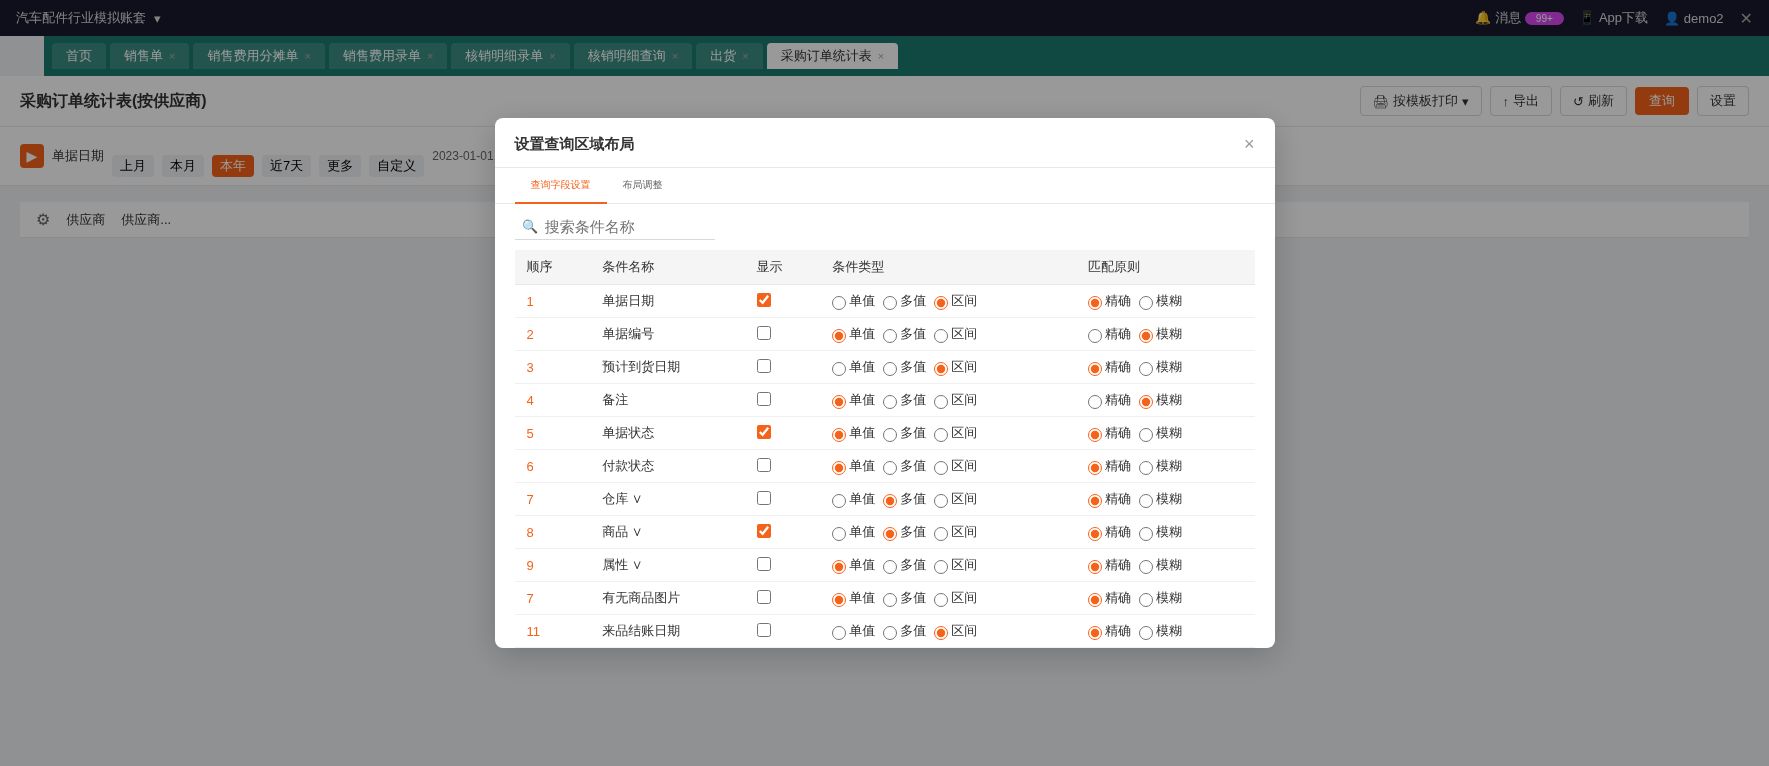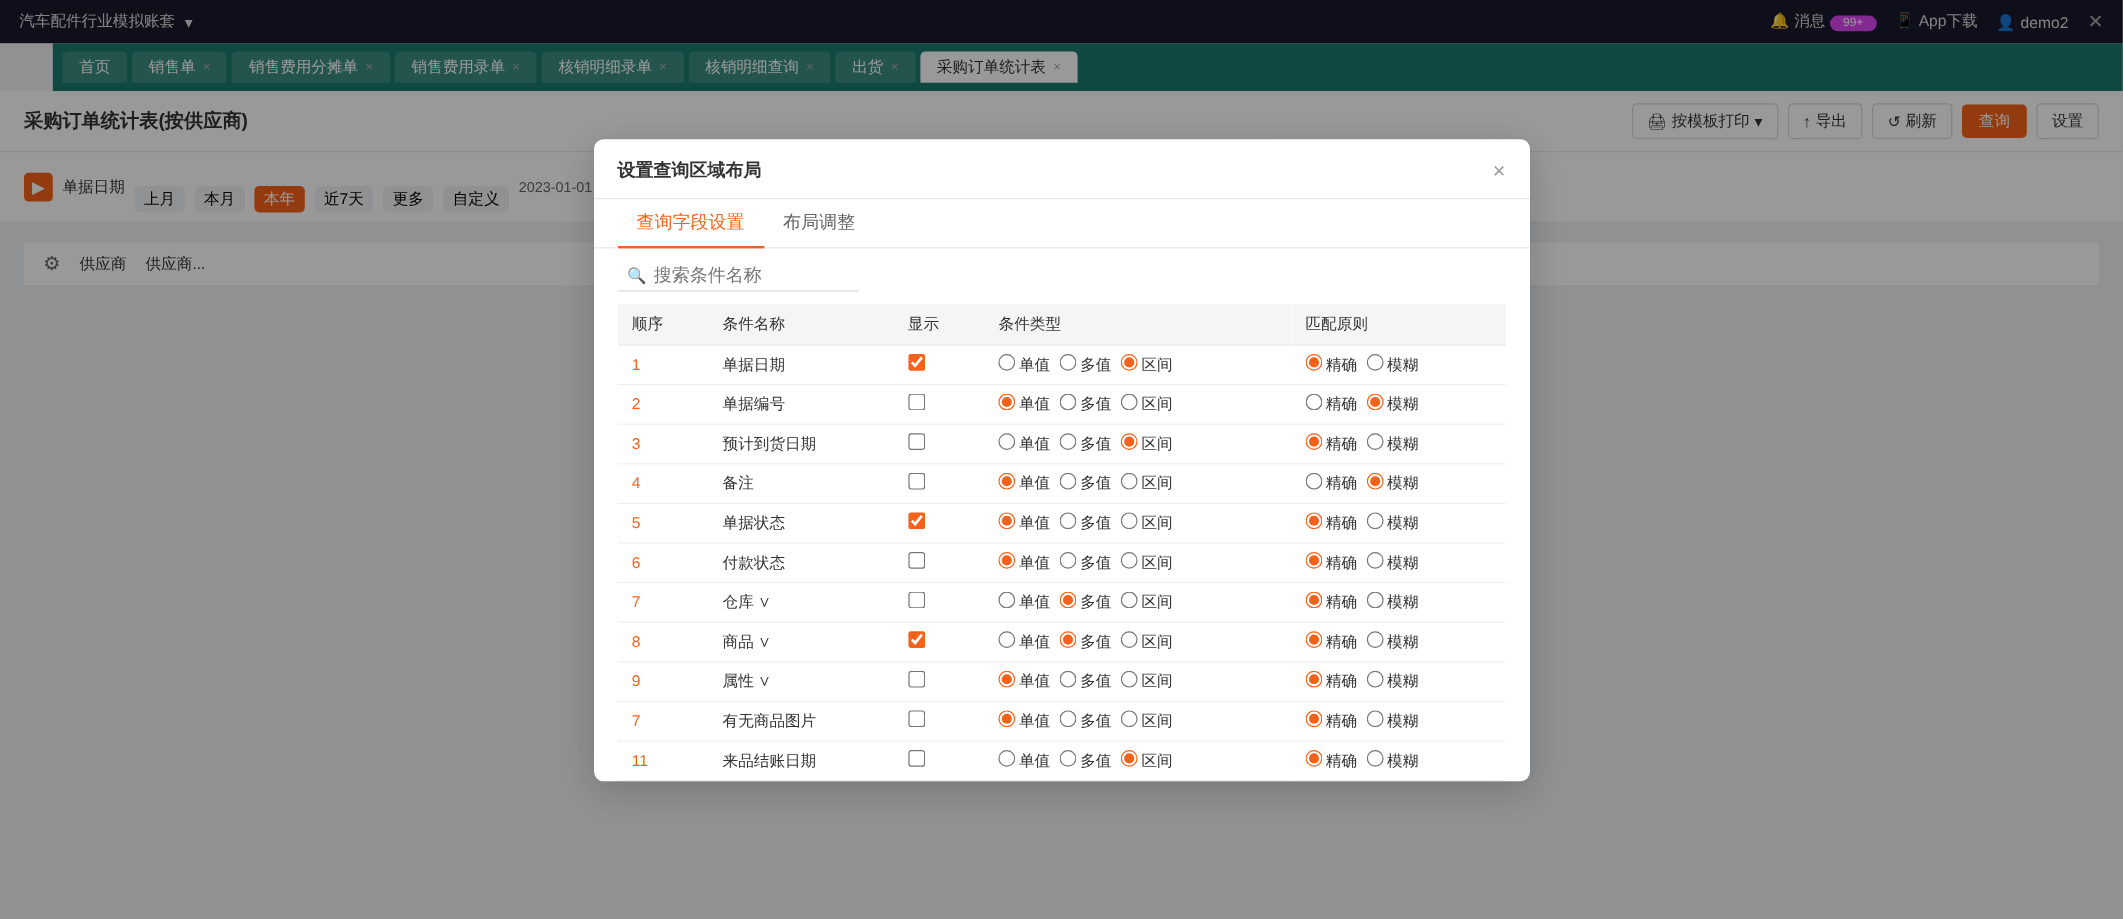--- a/index.html
+++ b/index.html
@@ -112,21 +112,21 @@
       padding: 16px 20px 12px;
       border-bottom: 1px solid #e8e8e8;
     }
     .dialog-title { font-size: 15px; font-weight: bold; color: #333; }
     .dialog-close { cursor: pointer; font-size: 18px; color: #999; }
 
     
     .dialog-tabs { display: flex; gap: 0; padding: 0 20px; border-bottom: 1px solid #e8e8e8; }
     .dialog-tab {
       padding: 10px 16px;
-      font-size: 15px;
+      font-size: 10px;
       color: #666;
       cursor: pointer;
       border-bottom: 2px solid transparent;
       margin-bottom: -1px;
     }
     .dialog-tab.active { color: #f5631a; border-bottom-color: #f5631a; }
 
     
     .dialog-search { padding: 10px 20px; display: flex; align-items: center; gap: 8px; }
     .search-wrap { display: flex; align-items: center; border-bottom: 1px solid #d9d9d9; padding: 4px 8px; gap: 6px; width: 200px; }
@@ -144,21 +144,21 @@
       color: #333;
       border-bottom: 1px solid #e8e8e8;
       position: sticky;
       top: 0;
     }
     tbody tr { border-bottom: 1px solid #f0f0f0; }
     tbody td { padding: 7px 12px; font-size: 13px; color: #333; vertical-align: middle; }
 
     
     .radio-group { display: flex; align-items: center; gap: 8px; }
-    .radio-item { display: flex; align-items: flex-start; gap: 3px; cursor: pointer; }
+    .radio-item { display: flex; align-items: flex-end; gap: 3px; cursor: pointer; }
     .radio-input { accent-color: #f5631a; width: 14px; height: 14px; cursor: pointer; }
 
     
     .checkbox-input { accent-color: #f5631a; width: 14px; height: 14px; cursor: pointer; }
 
     
     .dialog-footer {
       padding: 16px 20px;
       display: flex;
       justify-content: flex-end;

